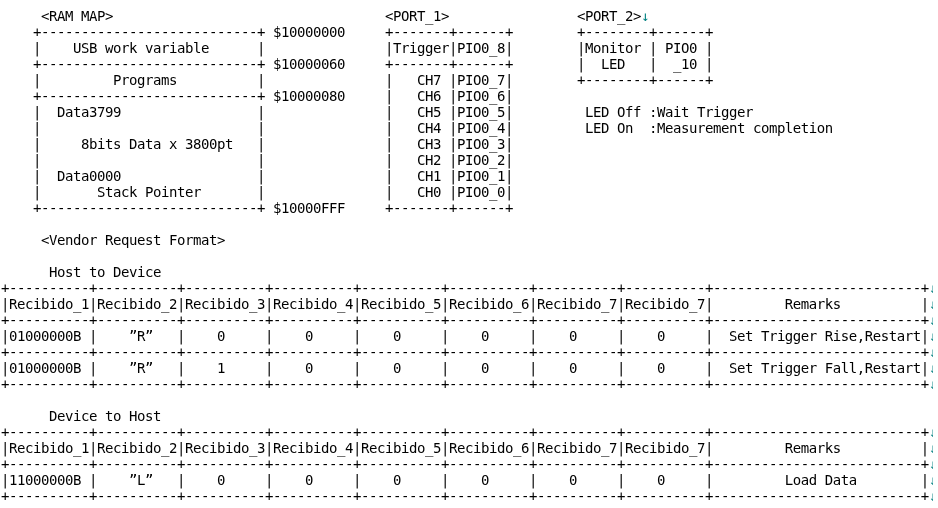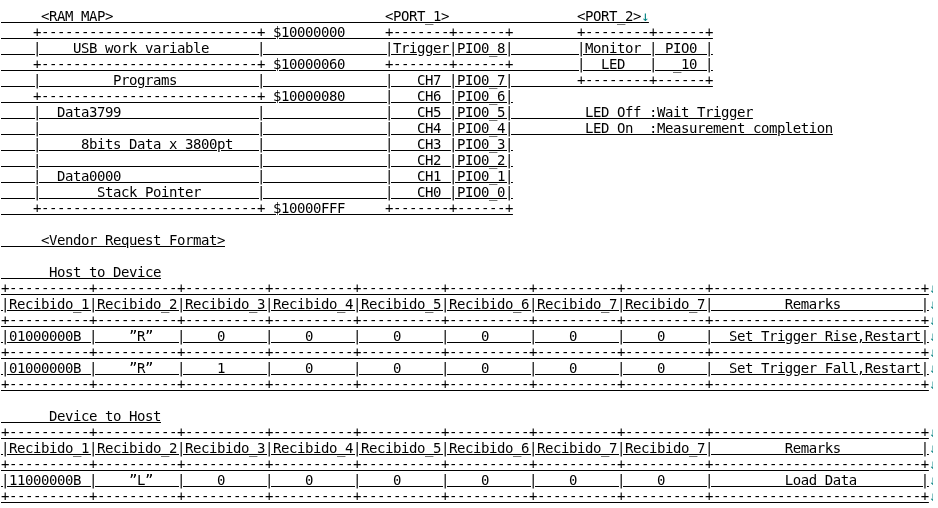--- a/index.html
+++ b/index.html
@@ -11,21 +11,21 @@
   }
   pre.doc {
     margin:0;
     padding:8px 0 0 1px;
     font-family:"DejaVu Sans Mono", monospace;
     font-size:14px;
     line-height:16px;
     letter-spacing:-0.43px;
     color:#000000;
   }
-  .line { height:16px; white-space:pre;text-decoration:underline; }
+  .line { height:16px; white-space:pre; }
   .lf { color:#008080; }
   .lf.clip {
     display:inline-block;
     width:4px; height:16px;
     overflow:hidden;
     vertical-align:top;
   }
 </style>
 </head>
 <body>

